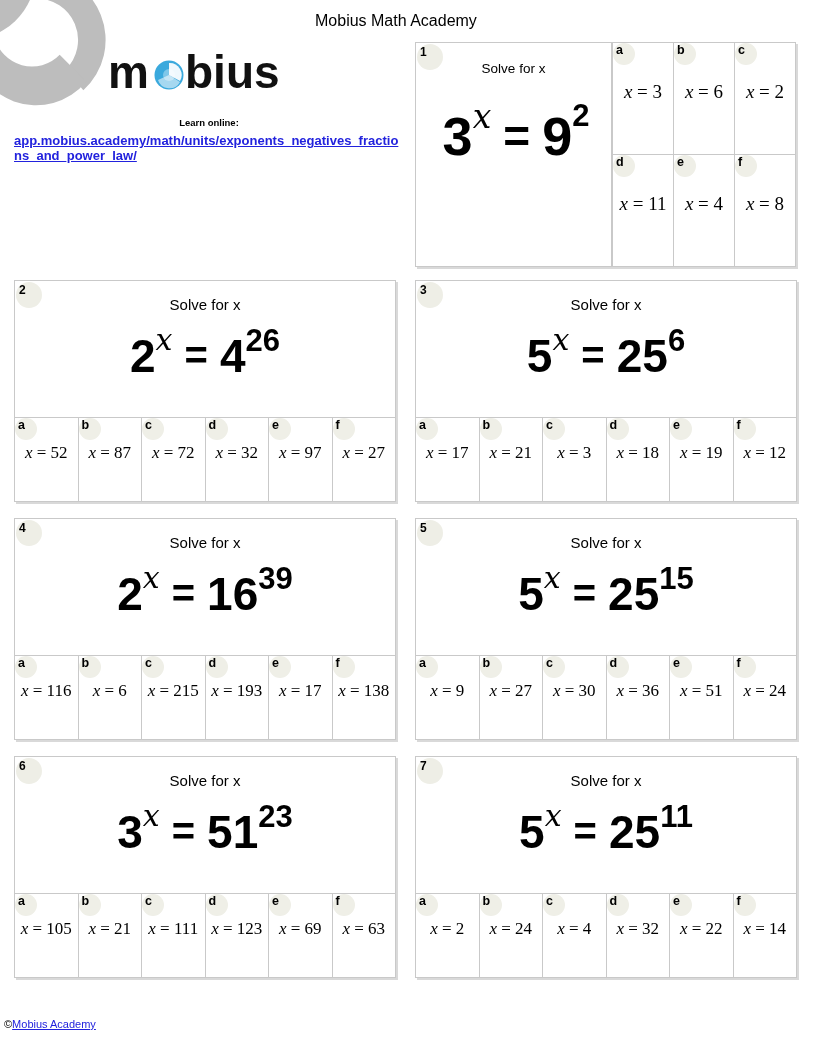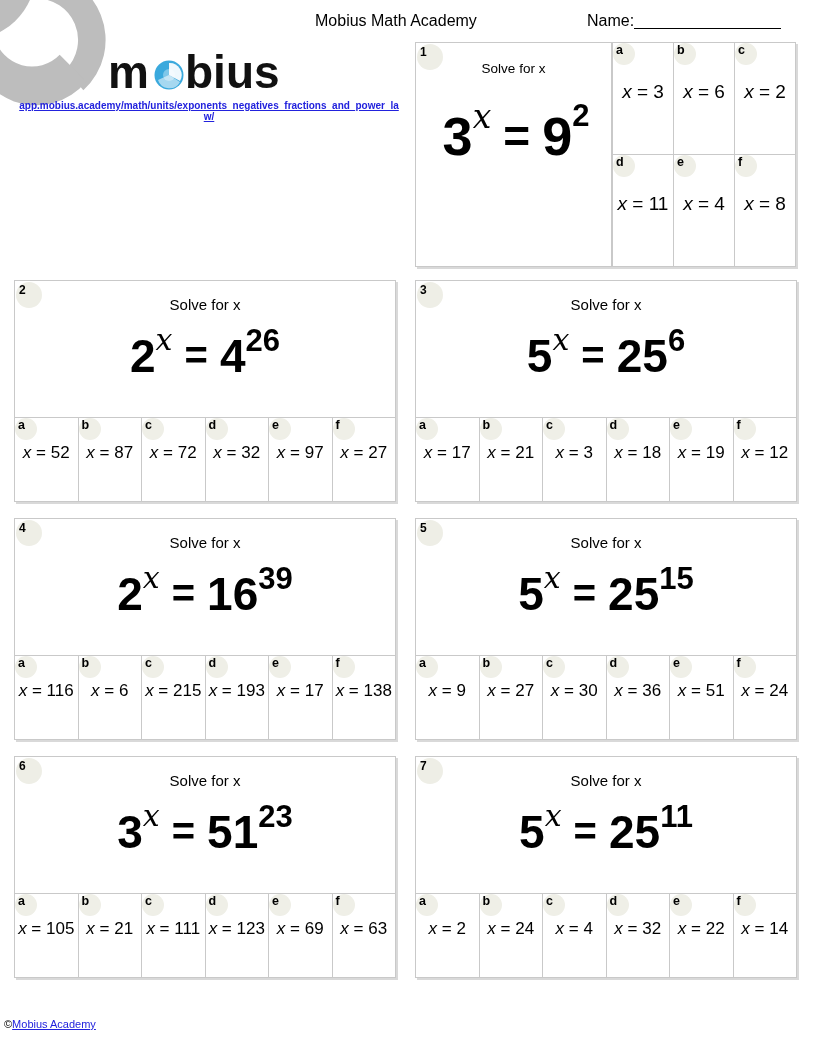--- a/index.html
+++ b/index.html
@@ -51,23 +51,22 @@
     font-size: 13.4px; line-height: 17px;
     text-align: center; color: #000;
   }
   .desc em { font-style: italic; }
   .learn-online {
     margin-top: 17px;
     text-align: center;
     font-size: 9.5px; font-weight: bold; color: #000;
   }
   .url-link {
-    display: block; 
-    text-align: center;
-    font-size: 10px; font-weight: bold;
+    display: block; margin-top: 5px;
+    font-size: 13px; font-weight: bold;
     color: #2222dd; text-decoration: underline;
     word-break: break-all;
   }
 
   
   .qbox {
     position: absolute;
     border: 1px solid #c9c9c9;
     background: #fff;
     box-shadow: 2px 2px 0 #d9d9d9;
@@ -128,21 +127,21 @@
     width: 22px; height: 22px; border-radius: 50%;
     background: #efefe7;
     font-size: 12.5px; font-weight: bold;
     display: flex; align-items: flex-start; justify-content: flex-start;
     padding: 0 0 0 3px;
     z-index: 2;
   }
   .ans-val {
     position: absolute; left: 0; right: 0; top: 25px;
     text-align: center;
-    font-family: Liberation Sans, sans-serif;
+    font-family: Liberation Serif, serif;
     font-size: 17px;
     white-space: nowrap;
     color: #000;
   }
   .ans-val .v-x { font-style: italic; }
 
   
   .q1-eq-col {
     position: absolute; left: 0; top: 0;
     width: 196px; height: 100%;
@@ -196,39 +195,36 @@
 <div class="page">
 
   <svg class="corner-mark" viewBox="0 0 100 100">
     <path d="M50 4 A46 46 0 0 1 82 84 L70 70 A28 28 0 0 0 50 22 Z" fill="#bdbdbd"></path>
     <path d="M6 50 A44 44 0 0 0 84 78 L66 60 A26 26 0 0 1 22 48 Z" fill="#bdbdbd"></path>
     <path d="M2 2 L2 50 A46 46 0 0 0 50 4 Z" fill="#bdbdbd"></path>
   </svg>
 
   <div class="header-row">
     <div class="academy-title">Mobius Math Academy</div>
-    <div class="name-wrap">
-      <span class="name-label">Name:</span>
-      <span class="name-line"></span>
-    </div>
   </div>
 
   <div class="info-col">
     <svg class="logo" viewBox="0 0 202 56">
       <text x="0" y="44" font-family="Liberation Sans, sans-serif" font-size="46" font-weight="bold" fill="#111">m</text>
       <g>
         <circle cx="61" cy="31" r="14.5" fill="#3aa9dd"></circle>
         <path d="M61 19 A12 12 0 0 1 72 37 L61 31 Z" fill="#ffffff" opacity="0.92"></path>
         <path d="M50 36 A12 12 0 0 0 72 38 L61 31 Z" fill="#ffffff" opacity="0.55"></path>
         <circle cx="61" cy="31" r="6" fill="#ffffff" opacity="0.35"></circle>
       </g>
       <text x="77" y="44" font-family="Liberation Sans, sans-serif" font-size="46" font-weight="bold" fill="#111">bius</text>
     </svg>
 
 
+    <div class="learn-online">Learn online:</div>
     <a class="url-link" href="#">app.mobius.academy/math/units/exponents_negatives_fractions_and_power_law/</a>
   </div>
 
   <div class="qbox" style="left:415px; top:42px; width:381px; height:225px;">
     <div class="qnum">1</div>
     <div class="q1-eq-col">
       <div class="q1-prompt">Solve for x</div>
       <div class="q1-equation equation">
         <span class="eq-main">3</span>
           <span class="eq-var">x</span>

